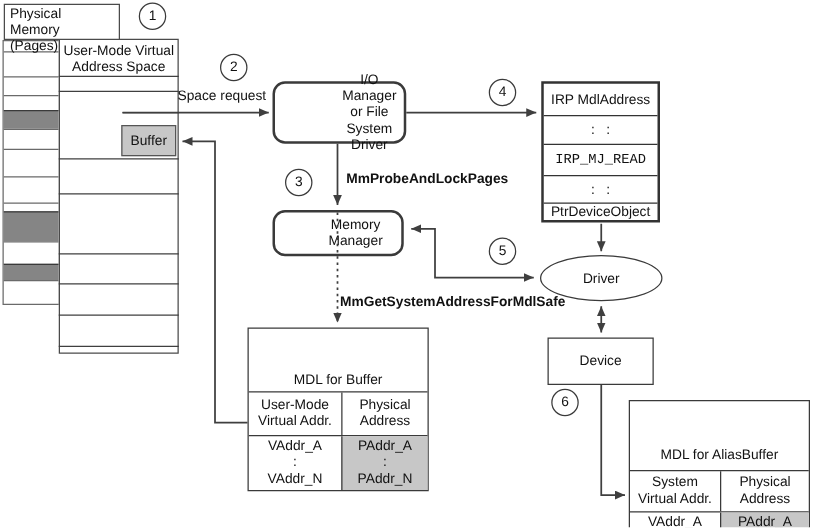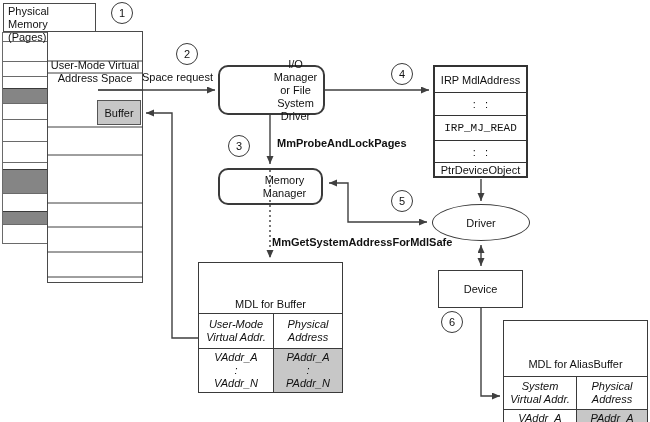--- a/index.html
+++ b/index.html
@@ -11,36 +11,36 @@
   .lbl{line-height:13px;}
   .bold-label{font-weight:bold;}
   
   .page-stack{border:1px solid #6a6a6a;background:#fff;z-index:1;}
   .page-row{box-sizing:border-box;border-top:1px solid #6a6a6a;}
   .page-row:first-child{border-top:none;}
   .page-row.dark{background:var(--shade_dark);border-top:1px solid #3a3a3a;}
   .pm-label{background:#fff;border:1px solid var(--box_border);z-index:3;padding:1px 4px;line-height:13px;}
   
   .um-box{background:#fff;border:1px solid var(--box_border);z-index:2;}
-  .um-title{position:absolute;top:3px;left:0;width:100%;text-align:center;line-height:13px;margin-top:24px;}
+  .um-title{position:absolute;top:3px;left:0;width:100%;text-align:center;line-height:13px;}
   .thread-box{background:#fff;border:1px solid var(--box_border);z-index:4;display:flex;align-items:center;justify-content:center;}
   .buffer-box{background:var(--shade_light);border:1px solid #555;z-index:4;display:flex;align-items:center;justify-content:center;}
   
   .rounded{background:#fff;border:2px solid #3a3a3a;border-radius:10px;display:flex;align-items:center;justify-content:center;text-align:center;line-height:13px;z-index:5;}
   .ellipse{background:#fff;border:1.5px solid #3a3a3a;border-radius:50%;display:flex;align-items:center;justify-content:center;z-index:5;}
   .plain-box{background:#fff;border:1.5px solid #3a3a3a;display:flex;align-items:center;justify-content:center;z-index:5;}
   
   .irp-box{background:#fff;border:2px solid #333;display:flex;flex-direction:column;z-index:5;}
   .irp-row{box-sizing:border-box;display:flex;align-items:center;justify-content:center;border-top:1px solid #333;}
   .irp-row:first-child{border-top:none;}
   
   .mdl-table{background:#fff;border:1px solid #3a3a3a;z-index:5;display:flex;flex-direction:column;}
   .mdl-title{display:flex;align-items:center;justify-content:center;box-sizing:border-box;margin-top:31px;}
   .mdl-row{display:flex;border-top:1px solid #3a3a3a;box-sizing:border-box;}
-  .mdl-cell{box-sizing:border-box;display:flex;align-items:center;justify-content:center;text-align:center;line-height:13px;font-style:italic;}
+  .mdl-cell{box-sizing:border-box;display:flex;align-items:center;justify-content:center;text-align:center;line-height:13px;}
   .mdl-cell + .mdl-cell{border-left:1px solid #3a3a3a;}
   .mdl-cell.shaded{background:var(--shade_light);}
   
   .step{width:22px;height:22px;border:1.3px solid #3a3a3a;border-radius:50%;background:#fff;
         display:flex;align-items:center;justify-content:center;z-index:6;}
   
   .connectors{position:absolute;left:0;top:0;z-index:20;pointer-events:none;}
 </style>
 </head>
 <body>

